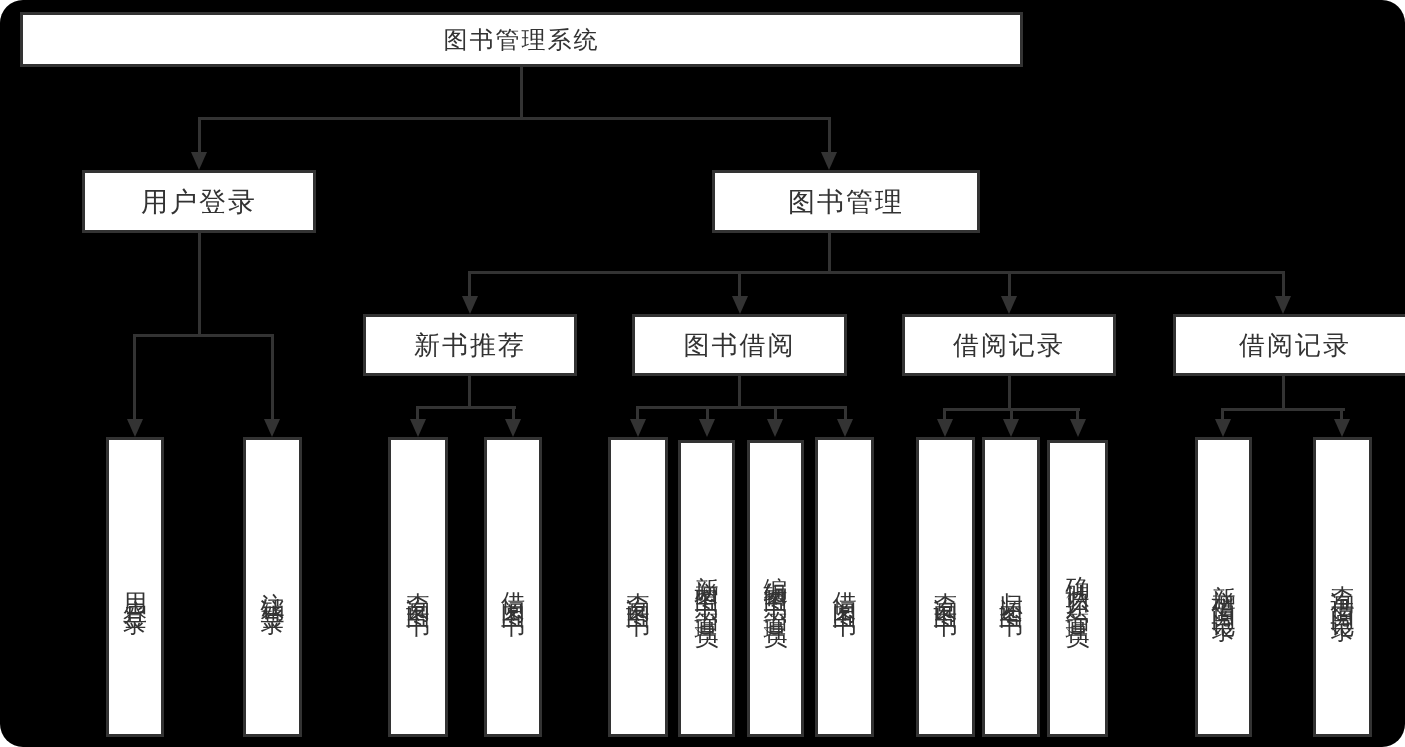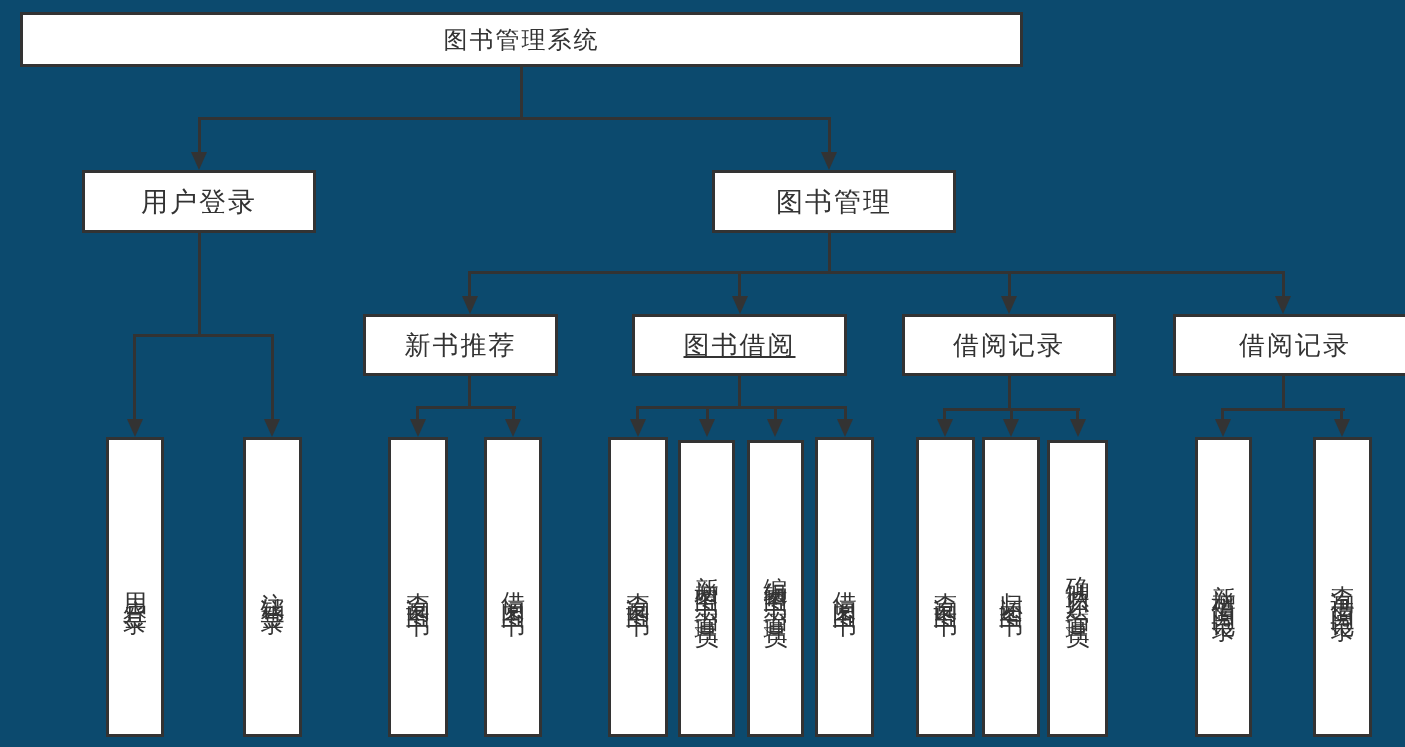--- a/index.html
+++ b/index.html
@@ -1,21 +1,22 @@
 <!DOCTYPE html>
 <html><head>
 <meta charset="utf-8">
 <style>
   html,body{margin:0;padding:0;background:#fff;}
   #canvas{
     position:relative;
     width:1405px;height:747px;
-    background:#0c4a6e;
+    background:#000000;
     font-family:"Liberation Sans","DejaVu Sans",sans-serif;
     overflow:hidden;
+    border-radius:23px;
   }
   .box{
     position:absolute;
     box-sizing:border-box;
     border:3px solid #333333;
     background:#ffffff;
     display:flex;
     align-items:center;
     justify-content:center;
     color:#333333;
@@ -56,28 +57,28 @@
 
 <div id="canvas">
 
   <div class="box lv1 hlabel" style="left:20px;top:12px;width:1003px;height:55px;">
     <span>图书管理系统</span>
   </div>
 
   <div class="box lv2 hlabel" style="left:82px;top:170px;width:234px;height:63px;">
     <span>用户登录</span>
   </div>
-  <div class="box lv2 hlabel" style="left:712px;top:170px;width:244px;height:63px;">
+  <div class="box lv2 hlabel" style="left:712px;top:170px;width:268px;height:63px;">
     <span>图书管理</span>
   </div>
 
-  <div class="box lv3 hlabel" style="left:363px;top:314px;width:195px;height:62px;">
+  <div class="box lv3 hlabel" style="left:363px;top:314px;width:214px;height:62px;">
     <span>新书推荐</span>
   </div>
-  <div class="box lv3 hlabel" style="left:632px;top:314px;width:215px;height:62px;text-decoration:underline;">
+  <div class="box lv3 hlabel" style="left:632px;top:314px;width:215px;height:62px;">
     <span>图书借阅</span>
   </div>
   <div class="box lv3 hlabel" style="left:902px;top:314px;width:214px;height:62px;">
     <span>借阅记录</span>
   </div>
   <div class="box lv3 hlabel" style="left:1173px;top:314px;width:244px;height:62px;">
     <span>借阅记录</span>
   </div>
 
   <div class="box vtext" style="left:106px;top:437px;width:58px;height:300px;">

